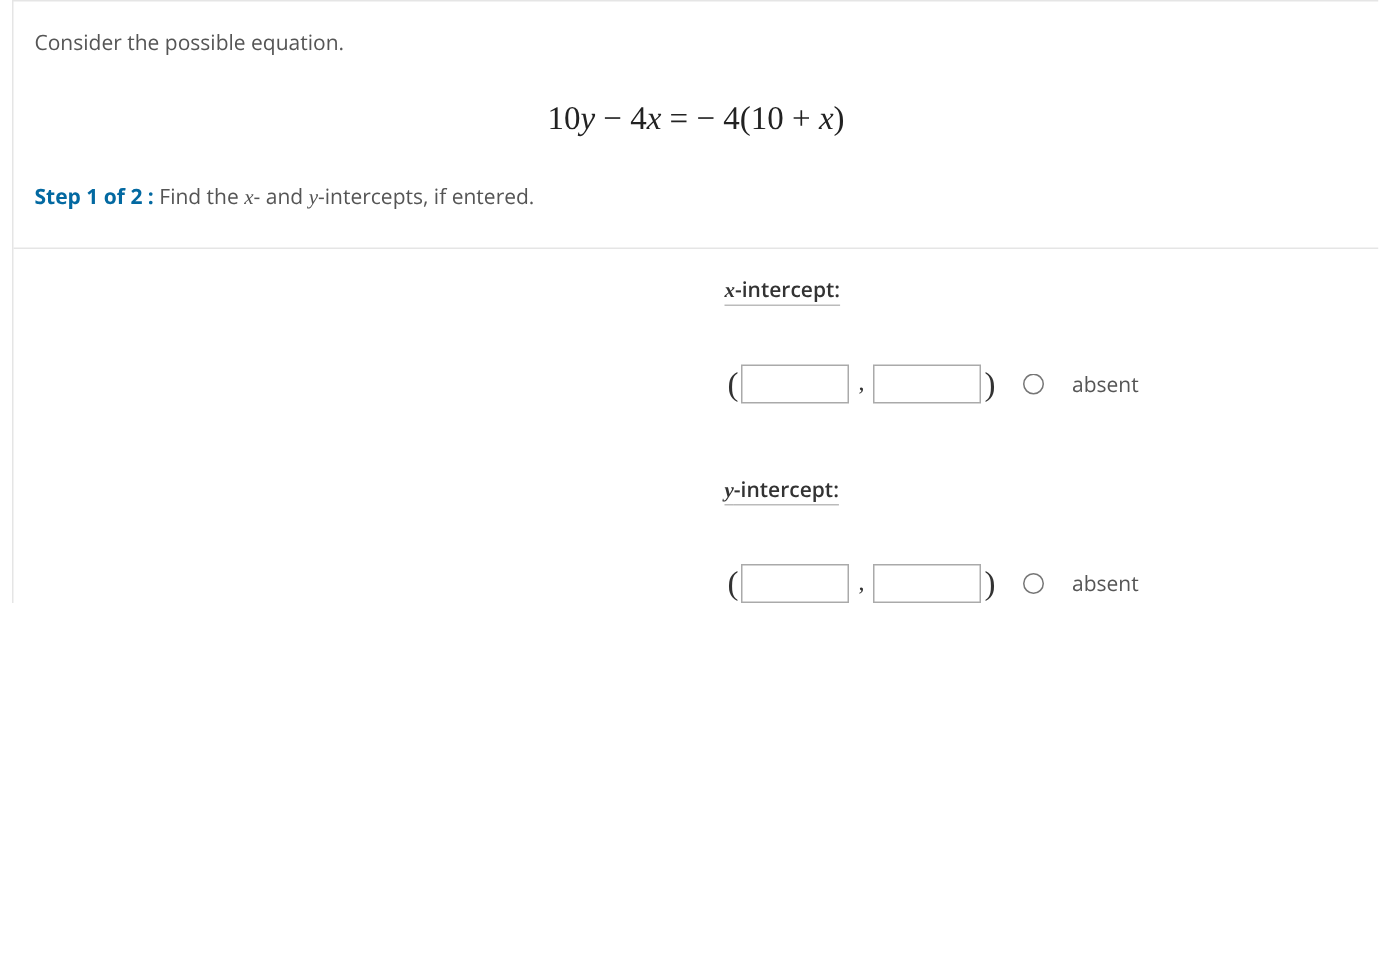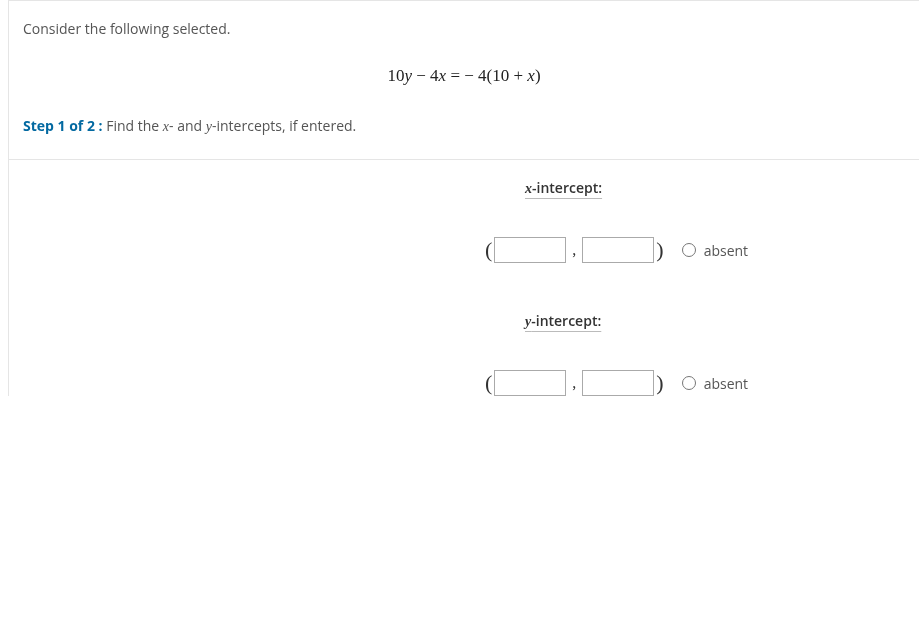--- a/index.html
+++ b/index.html
@@ -27,21 +27,21 @@
       padding: 18px 14px 24px 14px;
       border-bottom: 1px solid #e5e5e5;
     }
     .prompt {
       color: #555;
       margin-bottom: 28px;
     }
     .equation {
       text-align: center;
       font-family: "Times New Roman", Times, serif;
-      font-size: 17px;
+      font-size: 22px;
       color: #222;
       margin-bottom: 30px;
     }
     .step-line {
       color: #555;
     }
     .step-line b {
       color: #0369a1;
       font-weight: 700;
     }
@@ -67,21 +67,20 @@
     }
     .intercept-label {
       font-weight: 600;
       color: #333;
       font-size: 14px;
       margin-bottom: 4px;
       text-decoration: underline;
       text-underline-offset: 5px;
       text-decoration-color: #bbb;
       display: inline-block;
-      margin-left: 42px;
     }
     .intercept-label i {
       font-family: "Times New Roman", Times, serif;
       font-style: italic;
       font-weight: 700;
     }
     .input-row {
       margin-top: 36px;
       display: flex;
       align-items: center;
@@ -109,34 +108,35 @@
       align-self: flex-end;
       padding-bottom: 4px;
     }
     .absent-wrap {
       display: flex;
       align-items: center;
       margin-left: 16px;
       font-family: "Open Sans", "Segoe UI", Arial, sans-serif;
       font-size: 14px;
       color: #555;
+      gap: 11px;
     }
     .absent-wrap input[type="radio"] {
       margin-right: 8px;
       width: 14px;
       height: 14px;
     }
   </style>
 </head>
 <body>
 
 <div class="panel">
 
   <div class="question-section">
-    <p class="prompt">Consider the following selected.</p>
+    <p class="prompt">Consider the possible equation.</p>
     <div class="equation">
       10<i>y</i> − 4<i>x</i> = − 4(10 + <i>x</i>)
     </div>
     <p class="step-line">
       <b>Step 1 of 2 :</b><span>  Find the </span><i>x</i><span>- and </span><i>y</i><span>-intercepts, if entered.</span>
     </p>
   </div>
 
   <div class="answer-section">
 

